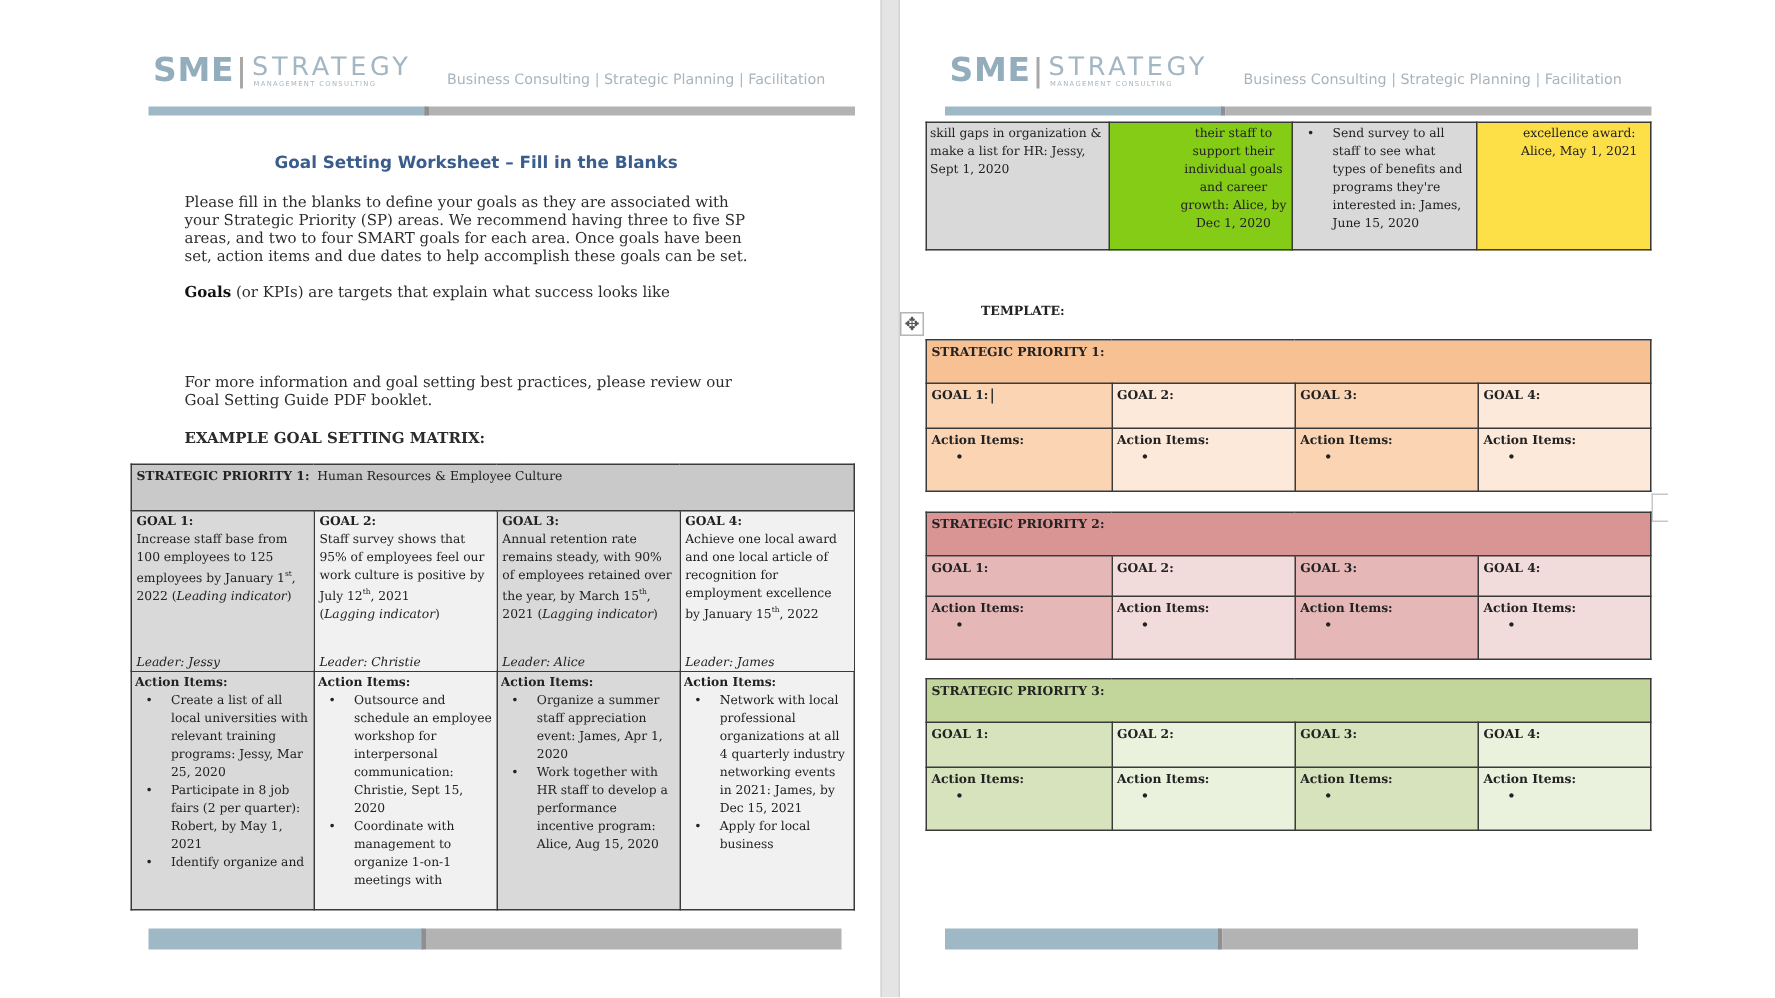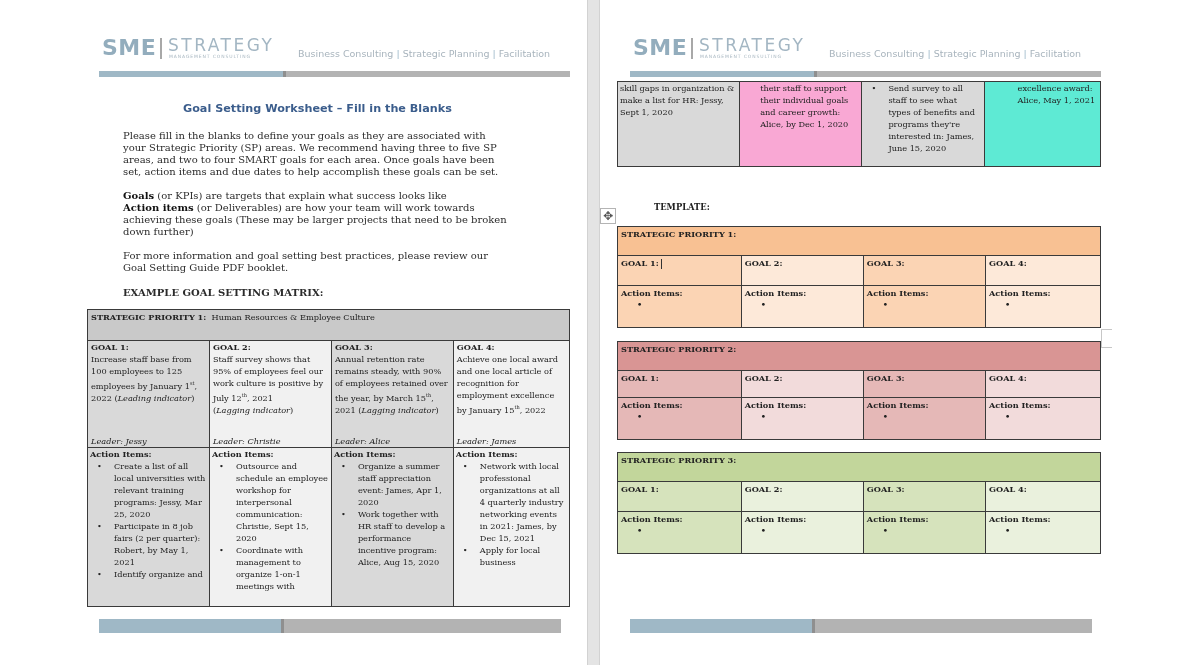--- a/index.html
+++ b/index.html
@@ -83,21 +83,20 @@
     <div class="notch" style="left:184px;"></div>
     <div class="grey" style="left:187px; width:284px;"></div>
   </div>
 
   <div class="doc-title">Goal Setting Worksheet – Fill in the Blanks</div>
 
   <div class="para" style="top:130px;">Please fill in the blanks to define your goals as they are associated with your Strategic Priority (SP) areas. We recommend having three to five SP areas, and two to four SMART goals for each area. Once goals have been set, action items and due dates to help accomplish these goals can be set.</div>
 
   <div class="para" style="top:190px; width:390px;">
     <div><b>Goals</b><span> (or KPIs) are targets that explain what success looks like</span></div>
-    <div><b>Action items</b><span> (or Deliverables) are how your team will work towards achieving these goals (These may be larger projects that need to be broken down further)</span></div>
   </div>
 
   <div class="para" style="top:250px;">For more information and goal setting best practices, please review our Goal Setting Guide PDF booklet.</div>
 
   <div class="para" style="top:287px; font-weight:bold;">EXAMPLE GOAL SETTING MATRIX:</div>
 
   <table class="matrix">
     <tbody>
         <tr>
       <td class="sp-head" colspan="4">
@@ -194,27 +193,27 @@
   <div class="hbar" style="left:30px; top:71px; width:471px;">
     <div class="blue" style="width:185px;"></div>
     <div class="notch" style="left:184px;"></div>
     <div class="grey" style="left:187px; width:284px;"></div>
   </div>
 
   <table class="cont">
     <tbody>
         <tr>
       <td style="width:25.3%; background:#d9d9d9; ">skill gaps in organization &amp; make a list for HR: Jessy, Sept 1, 2020</td>
-      <td style="width:25.3%; background:#f9a8d4; padding-left:20px;">their staff to support their individual goals and career growth: Alice, by Dec 1, 2020</td>
+      <td style="width:25.3%; background:#84cc16; padding-left:45px;text-align:center;">their staff to support their individual goals and career growth: Alice, by Dec 1, 2020</td>
       <td style="width:25.3%; background:#d9d9d9;">
         <ul class="bl">
               <li>Send survey to all staff to see what types of benefits and programs they're interested in: James, June 15, 2020</li>
             </ul>
       </td>
-      <td style="background:#5eead4; padding-left:33px;">excellence award: Alice, May 1, 2021</td>
+      <td style="background:#fde047; padding-left:23px;text-align:center;">excellence award: Alice, May 1, 2021</td>
     </tr>
   </tbody>
     </table>
 
   <div class="template-label">TEMPLATE:</div>
   <div class="move-handle">✥</div>
 
   <table class="tpl" style="top:226px;">
     <tbody>
         <tr>

